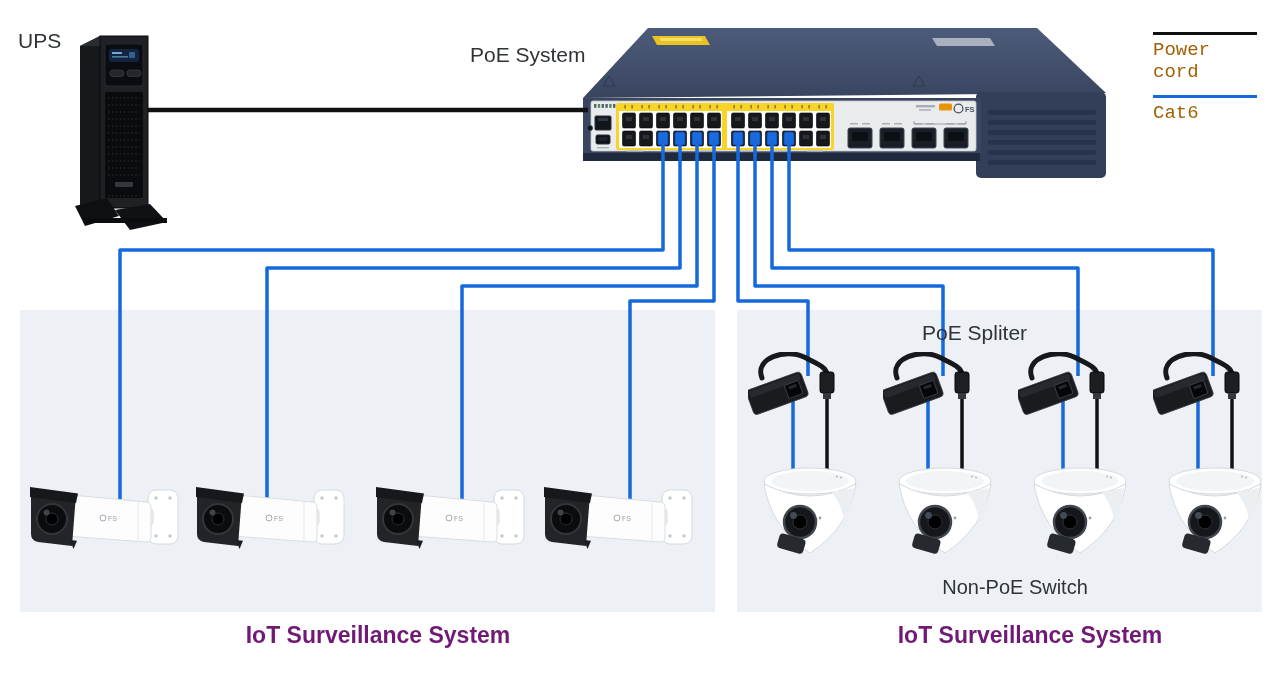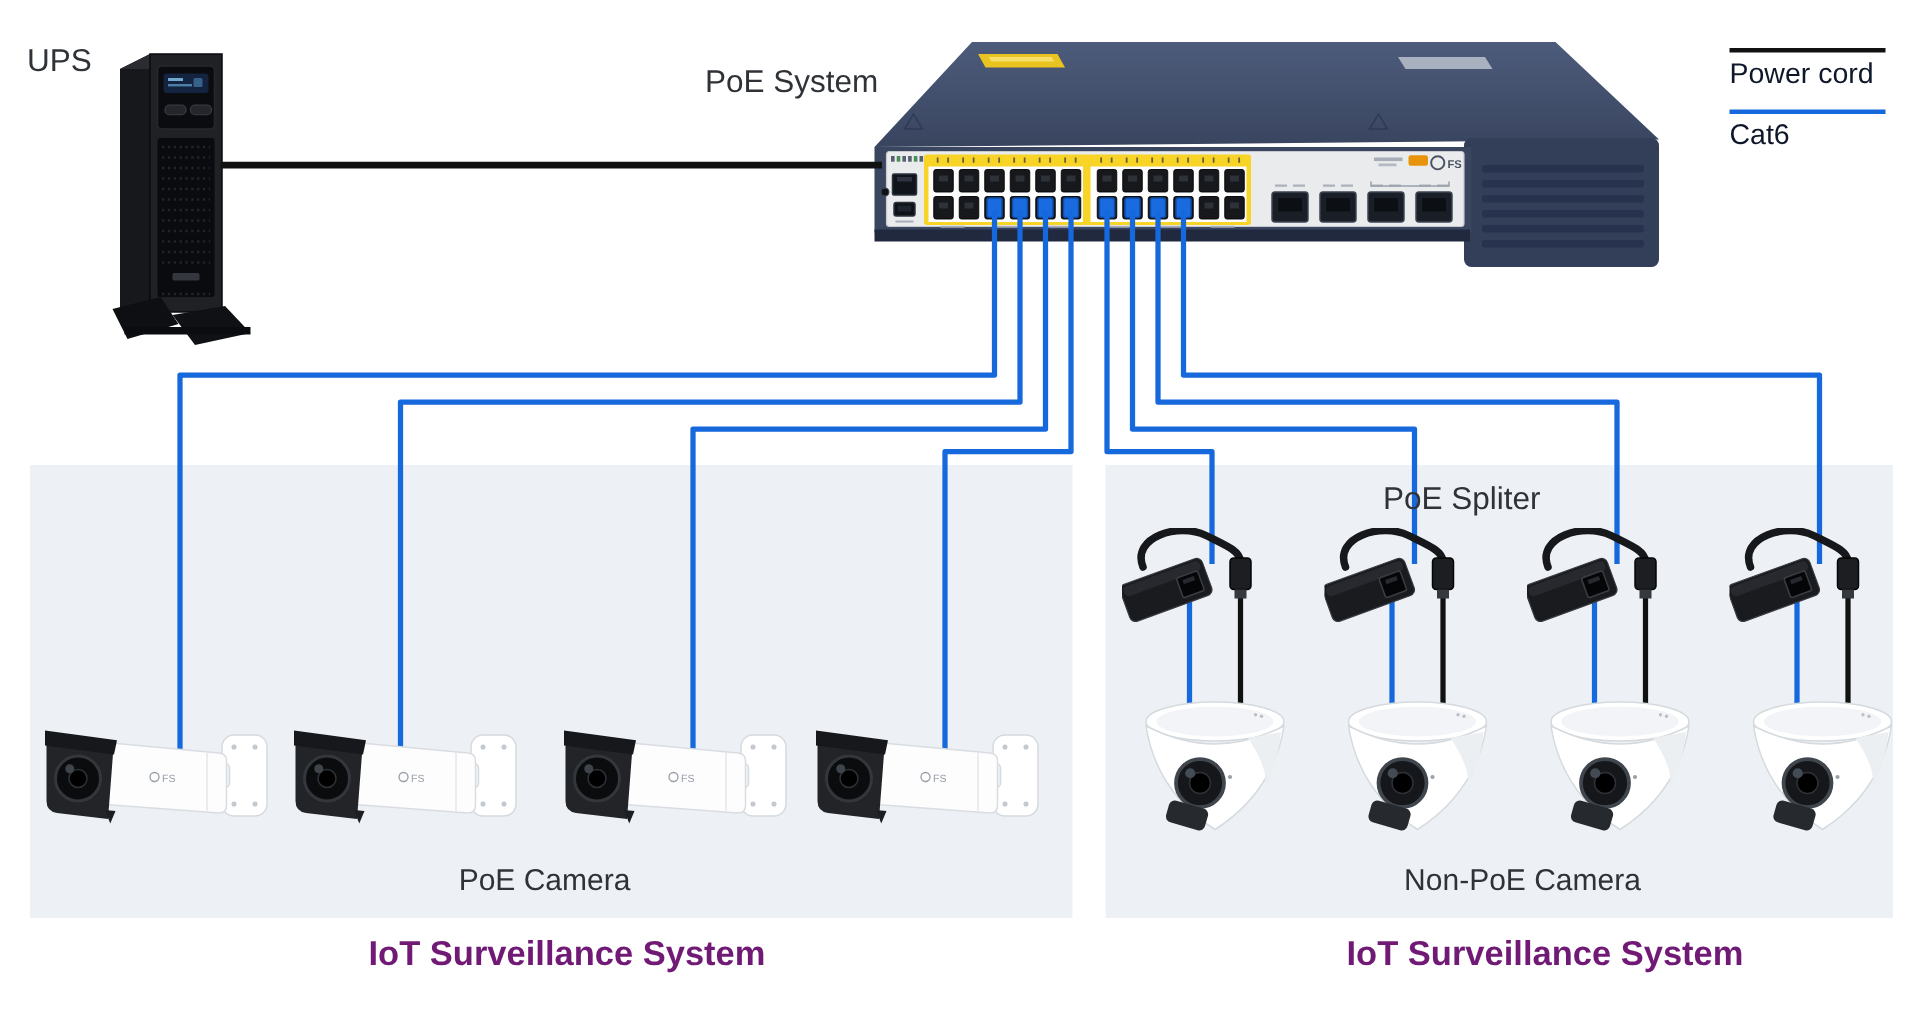--- a/index.html
+++ b/index.html
@@ -8,21 +8,21 @@
   .zone{position:absolute;top:310px;height:302px;background:#edf1f5;}
   #zone-left{left:20px;width:695px;}
   #zone-right{left:737px;width:525px;}
   svg{display:block;}
   .abs{position:absolute;}
   .lbl{position:absolute;color:#2f3338;font-size:20px;line-height:1.25;white-space:nowrap;}
   .lbl-big{font-size:21px;}
   .title{position:absolute;width:500px;text-align:center;font-size:23px;font-weight:700;color:#701a75;}
   .legend{position:absolute;left:1153px;top:32px;width:110px;}
   .legend .swatch{display:block;width:104px;height:3px;margin-bottom:4px;}
-  .legend .ltext{font-size:19px;color:#0f172a;margin-bottom:12px;}
+  .legend .ltext{font-size:19px;color:#a16207;margin-bottom:12px;font-family:Liberation Mono, monospace;}
   .caption{position:absolute;width:300px;text-align:center;font-size:20px;color:#2f3338;}
 </style>
 </head>
 <body>
 
 <div id="canvas">
 
   <div class="zone" id="zone-left"></div>
   <div class="zone" id="zone-right"></div>
 
@@ -459,22 +459,21 @@
     <circle cx="31.5" cy="49.5" r="3.4" fill="#434b55"></circle>
     <circle cx="58" cy="52" r="1.4" fill="#9aa0a8"></circle>
     <rect x="16" y="70" width="27" height="15" rx="4" fill="#26292d" transform="rotate(16 29 77)"></rect>
   </svg>
 </div>
     </div>
 
   <div class="lbl lbl-big" style="left:18px;top:28px">UPS</div>
   <div class="lbl lbl-big" style="left:470px;top:42px">PoE System</div>
   <div class="lbl lbl-big" style="left:922px;top:320px">PoE Spliter</div>
-  <div class="caption" style="left:213px;top:576px">PoE Camera</div>
-  <div class="caption" style="left:865px;top:576px">Non-PoE Camera</div>
+  <div class="caption" style="left:865px;top:576px">Non-PoE Switch</div>
   <div class="title" style="left:128px;top:622px">IoT Surveillance System</div>
   <div class="title" style="left:780px;top:622px">IoT Surveillance System</div>
 
   <div class="legend">
     <span class="swatch" id="legend-swatch-0" style="background: rgb(17, 17, 17);"></span>
     <div class="ltext">Power cord</div>
     <span class="swatch" id="legend-swatch-1" style="background: rgb(22, 104, 221);"></span>
     <div class="ltext">Cat6</div>
   </div>
 </div>

